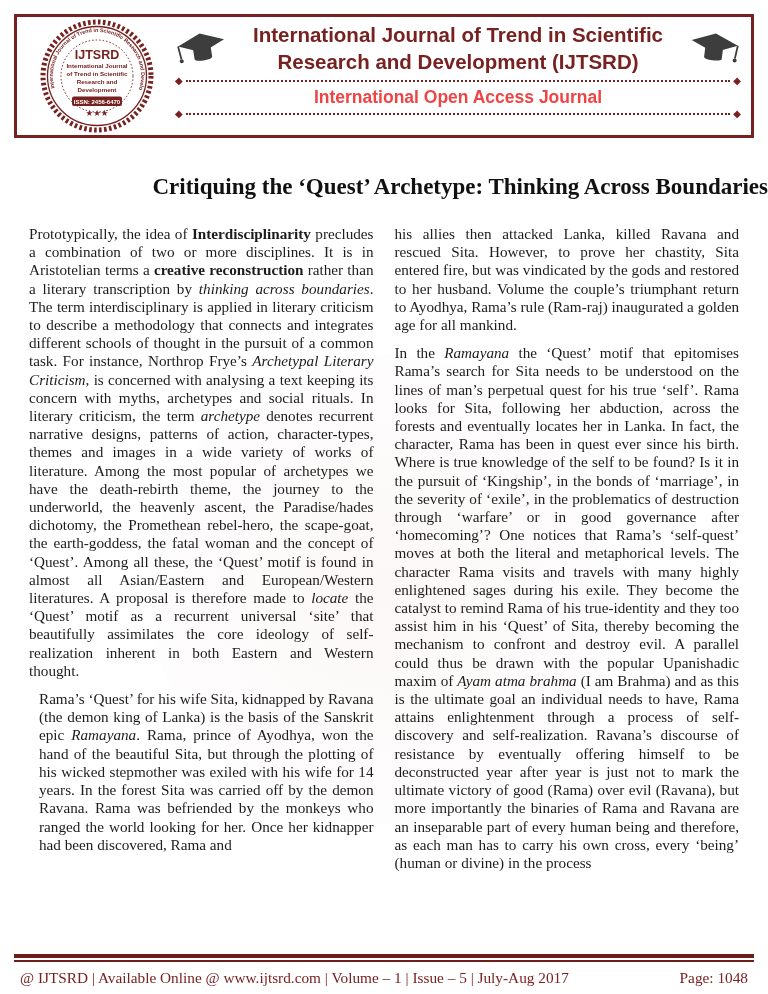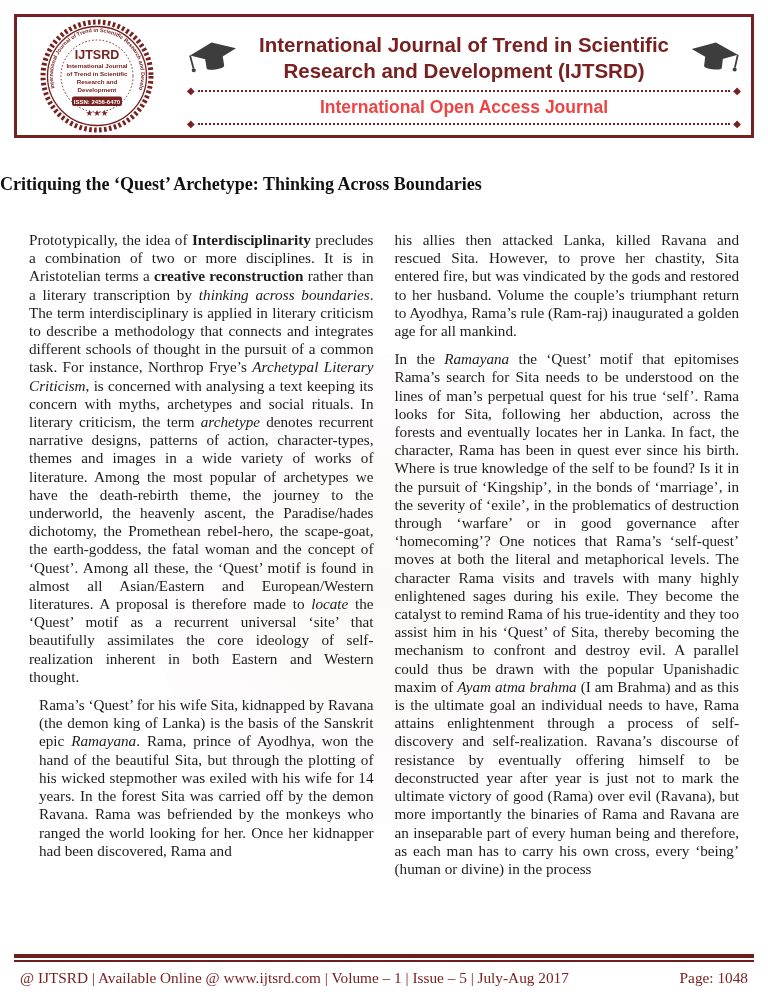--- a/index.html
+++ b/index.html
@@ -5,38 +5,38 @@
   html,body{margin:0;padding:0;background:#e8e8e8;}
   .page{position:relative;width:768px;height:994px;background:#ffffff;margin:0 auto;overflow:hidden;
         font-family:"Liberation Serif", serif;color:#1c1c1c;}
   .watermark{position:absolute;left:50%;top:590px;transform:translate(-50%,-50%);width:470px;height:470px;
         border-radius:50%;background:radial-gradient(rgba(190,120,110,0.055), rgba(190,120,110,0.015) 70%, transparent 75%);
         z-index:0;}
   
   .header-box{position:relative;z-index:1;margin:14px 14px 0 14px;border:3px solid #772220;
         display:flex;align-items:stretch;padding:4px 8px 4px 4px;background:#fff;height:124px;box-sizing:border-box;}
   .logo-wrap{width:152px;display:flex;align-items:center;justify-content:center;flex:0 0 auto;}
-  .header-center{flex:1;display:flex;flex-direction:column;justify-content:flex-end;padding:1px 2px;margin-left:12px;}
+  .header-center{flex:1;display:flex;flex-direction:column;justify-content:flex-start;padding:1px 2px;}
   .title-row{display:flex;align-items:center;justify-content:space-between;}
   .journal-title{flex:1;text-align:center;font-family:"Liberation Sans", sans-serif;font-weight:bold;
         color:#772220;font-size:20.5px;line-height:1.3;}
   .cap{width:54px;flex:0 0 auto;display:flex;align-items:center;justify-content:center;}
   .cap-left svg{transform:scaleX(-1) rotate(9deg);}
   .cap-right svg{transform:rotate(7deg);}
   .divider{display:flex;align-items:center;color:#772220;margin:1px 0;}
   .dia{font-size:10px;line-height:10px;}
   .dotline{flex:1;border-top:2px dotted #772220;margin:0 3px;height:0;}
   .subtitle{text-align:center;font-family:"Liberation Sans", sans-serif;font-weight:bold;color:#ef4444;font-size:17.5px;}
   .issn-line{text-align:center;font-family:"Liberation Sans", sans-serif;font-weight:bold;color:#772220;font-size:18px;padding-bottom:2px;}
   
-  .article-title{position:relative;z-index:1;margin-top:36px;text-align:left;font-size:18px;font-weight:bold;color:#111;}
+  .article-title{position:relative;z-index:1;margin-top:36px;text-align:right;font-size:23px;font-weight:bold;color:#111;}
   .author-block{position:relative;z-index:1;margin-top:34px;text-align:center;font-size:15.5px;line-height:1.38;}
   .author-name{font-weight:bold;}
   
-  .columns{position:relative;z-index:1;display:flex;gap:21px;padding:0 29px;margin-top:36px;
+  .columns{position:relative;z-index:1;display:flex;gap:21px;padding:0 29px;margin-top:25px;
         text-align:justify;font-size:15.2px;line-height:18.2px;max-height:650px;overflow:hidden;}
   .col{flex:1;min-width:0;}
   .para{margin:0 0 10px 0;}
   .b{font-weight:bold;}
   .i{font-style:italic;}
   .tab{display:inline-block;width:36px;}
   .section-heading{margin:13px 0 12px 0;font-size:15.8px;}
   .indent{padding-left:10px;}
   
   .footer{position:absolute;z-index:1;left:14px;right:14px;bottom:7px;}

